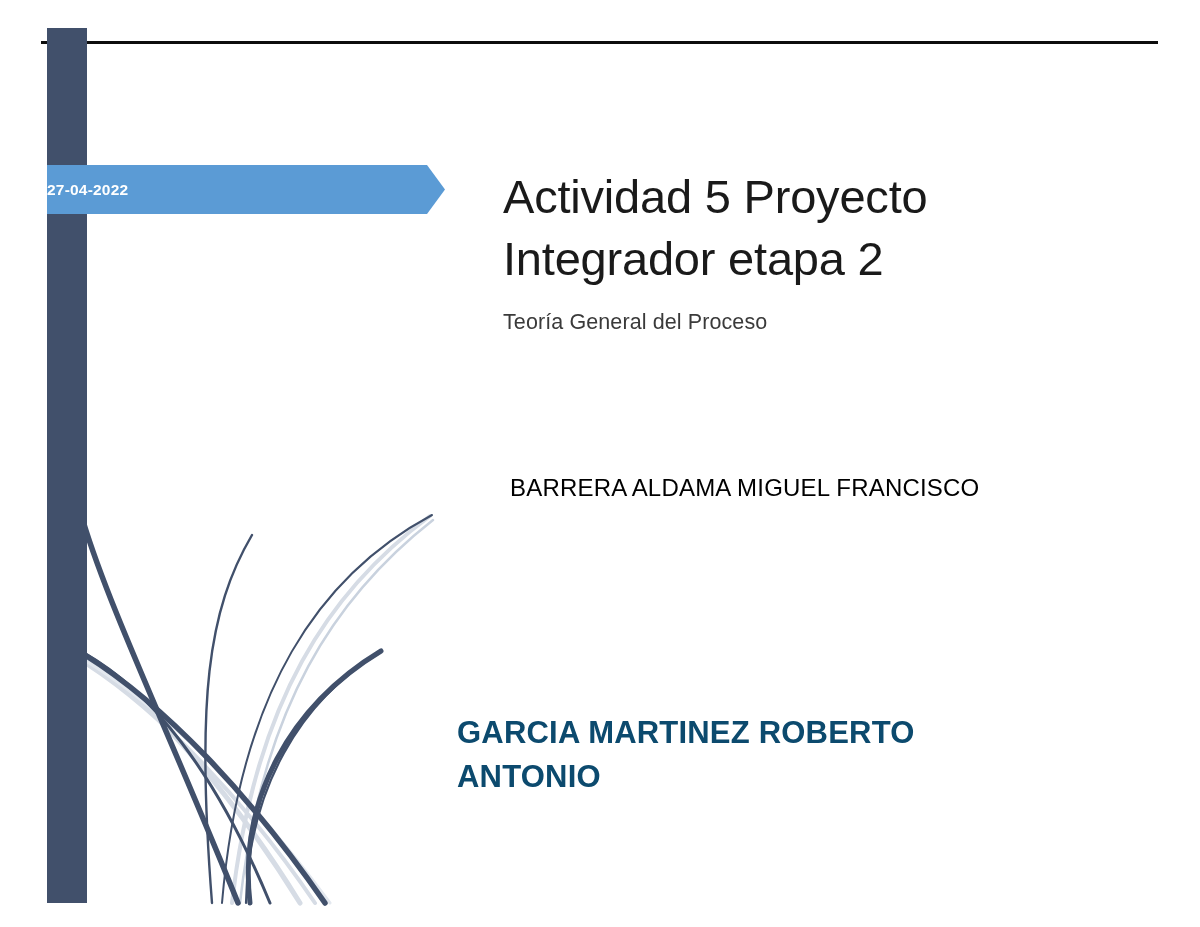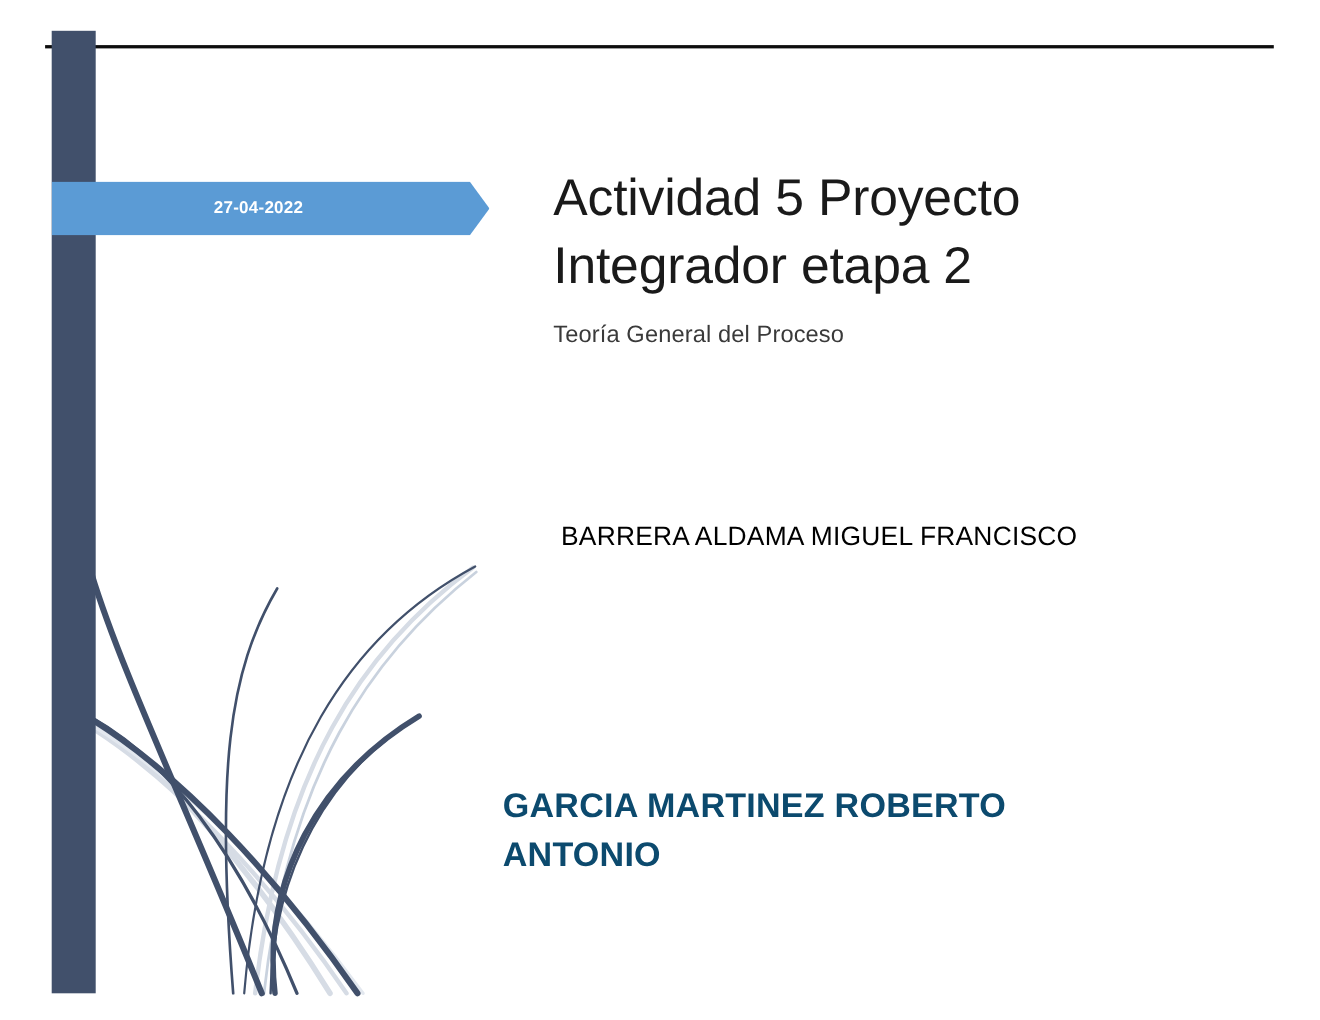--- a/index.html
+++ b/index.html
@@ -55,37 +55,37 @@
     position: absolute;
     left: 47px;
     top: 165px;
     width: 398px;
     height: 49px;
     background: #5B9BD5;
     -webkit-clip-path: polygon(0 0, 380px 0, 100% 50%, 380px 100%, 0 100%);
     clip-path: polygon(0 0, 380px 0, 100% 50%, 380px 100%, 0 100%);
     display: flex;
     align-items: center;
-    justify-content: center;
+    justify-content: flex-start;
     box-sizing: border-box;
     padding-right: 22px;
   }
   #date-text {
     color: #ffffff;
     font-size: 15.5px;
     font-weight: 600;
     letter-spacing: 0.2px;
     white-space: nowrap;
   }
 
   
   #title-block {
     position: absolute;
     left: 503px;
-    top: 148px;
+    top: 166px;
     width: 560px;
   }
   #title-text {
     font-size: 47px;
     line-height: 1.32;
     font-weight: 300;
     color: #1a1a1a;
     letter-spacing: -0.2px;
   }
   #subtitle-text {

